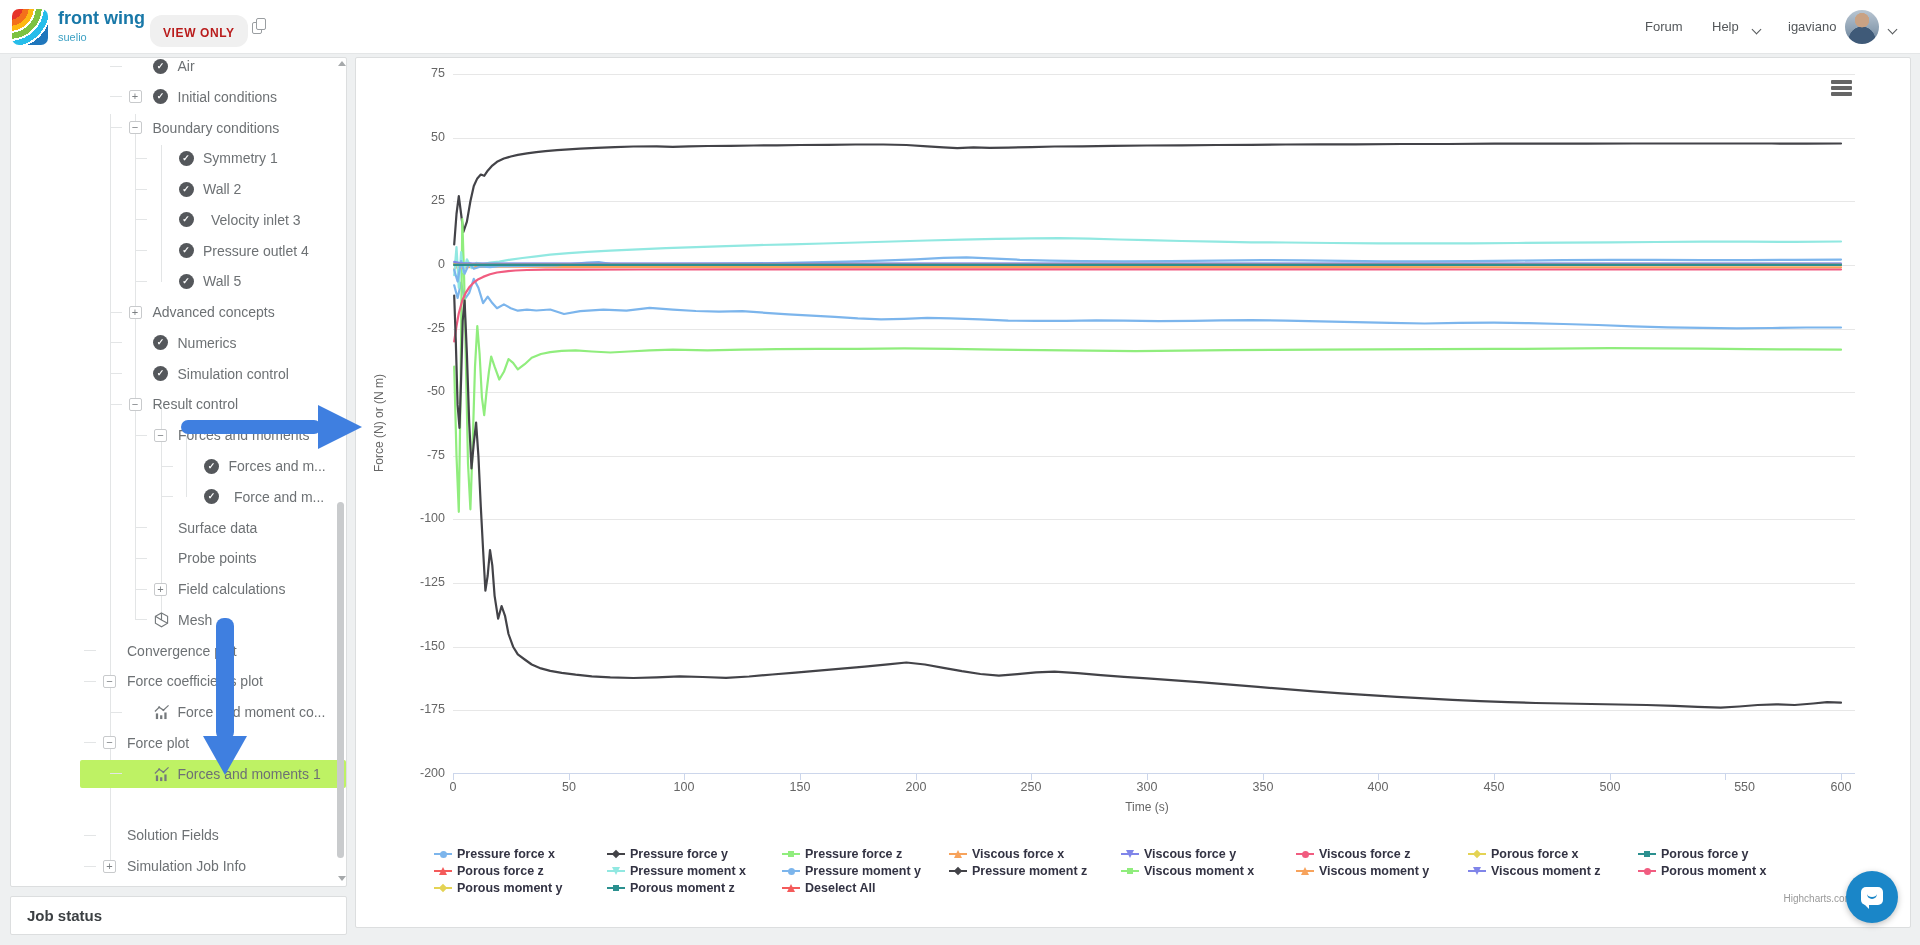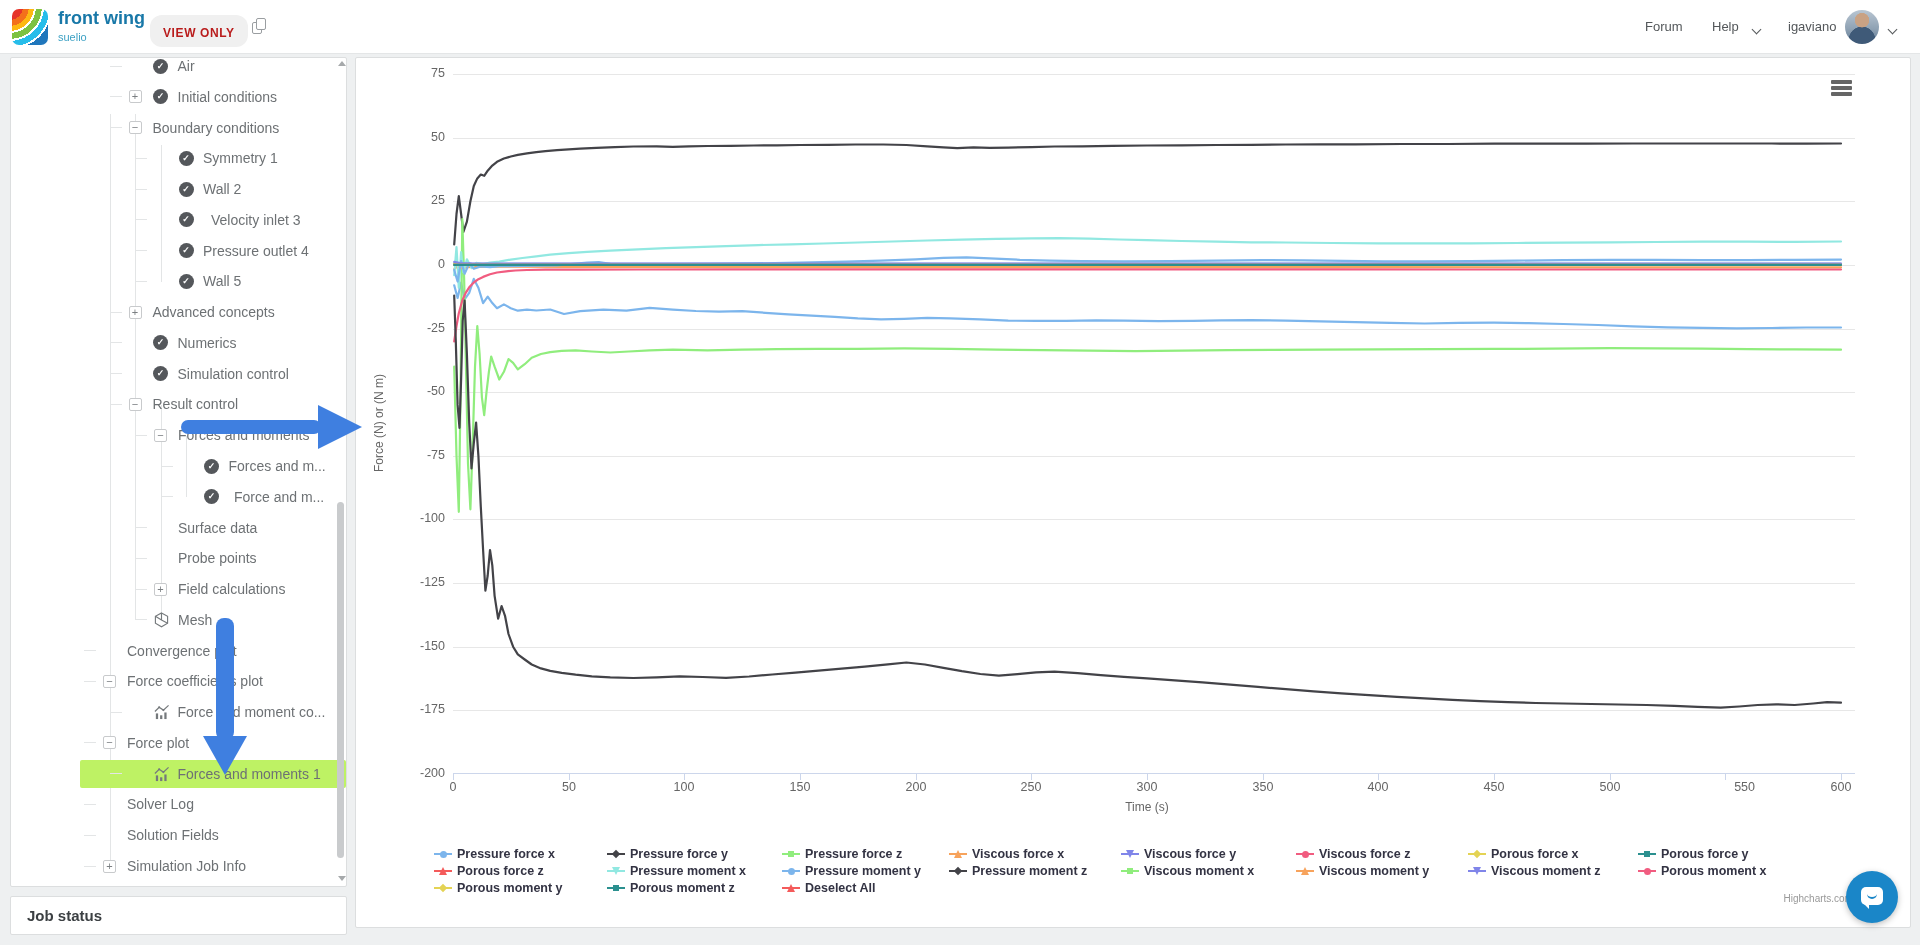--- a/index.html
+++ b/index.html
@@ -243,24 +243,20 @@
             <g fill="#75797c">
               <rect x="3" y="10" width="2.4" height="6"></rect>
               <rect x="7.5" y="12" width="2.4" height="4"></rect>
               <rect x="12" y="9" width="2.4" height="7"></rect>
             </g>
             <path d="M2 8 L6.5 3.5 L11 6.5 L16.5 1.5" fill="none" stroke="#75797c" stroke-width="1.3"></path>
             <circle cx="6.5" cy="3.5" r="1.1" fill="#75797c"></circle>
             <circle cx="11" cy="6.5" r="1.1" fill="#75797c"></circle>
           </svg></div>
         <div class="tlabel" style="left: 97.5px;">Forces and moments 1</div>
-      </div>
-      <div class="trow" style="top: 733.48px;">
-        <div class="stub" style="left: 4px;"></div>
-        <div class="tlabel" style="left: 47px;">Solver Log</div>
       </div>
       <div class="trow" style="top: 764.25px;">
         <div class="stub" style="left: 4px;"></div>
         <div class="tlabel" style="left: 47px;">Solution Fields</div>
       </div>
       <div class="trow" style="top: 795.02px;">
         <div class="stub" style="left: 4px;"></div>
         <div class="exp" style="left: 23px;">+</div>
         <div class="tlabel" style="left: 47px;">Simulation Job Info</div>
       </div>

